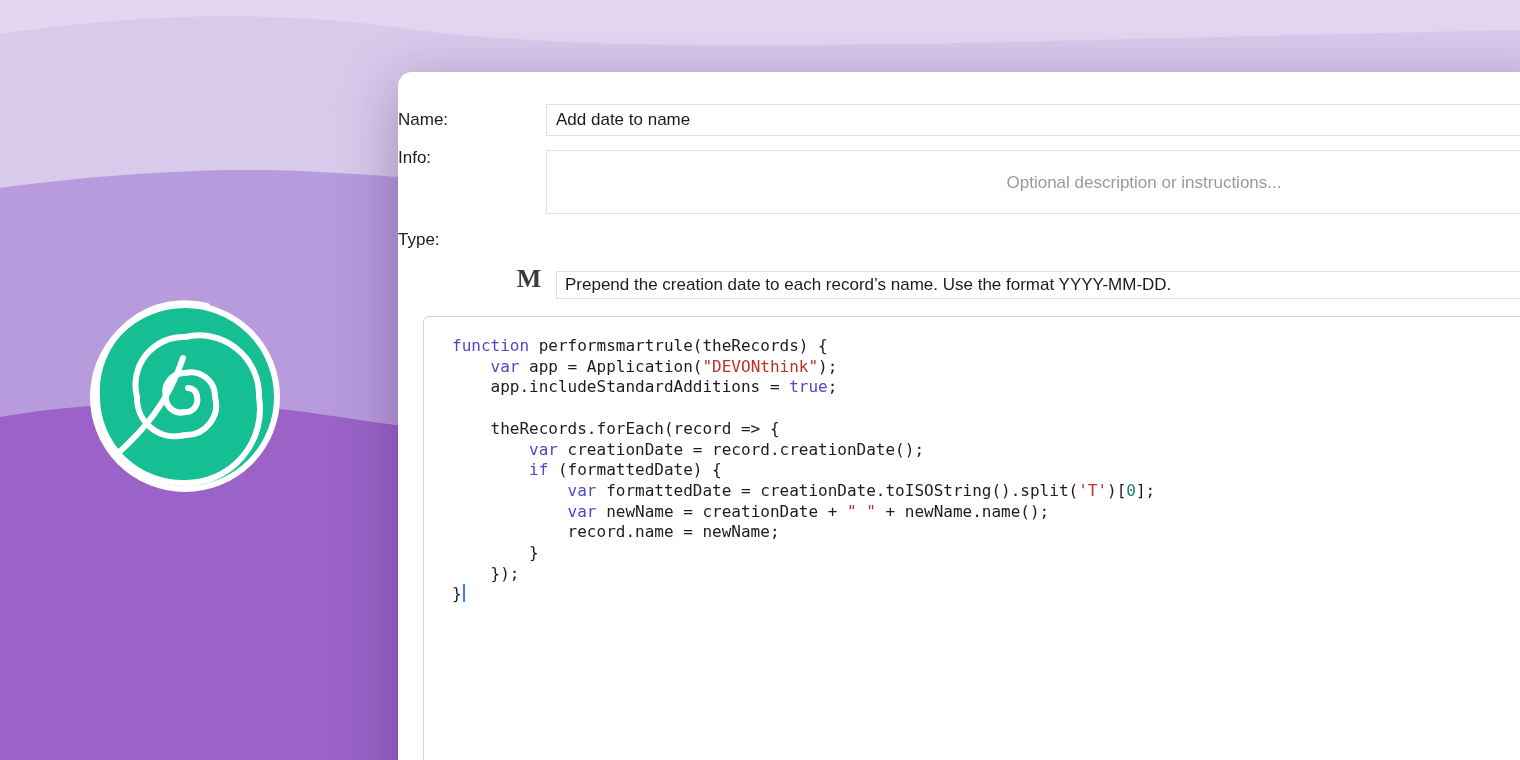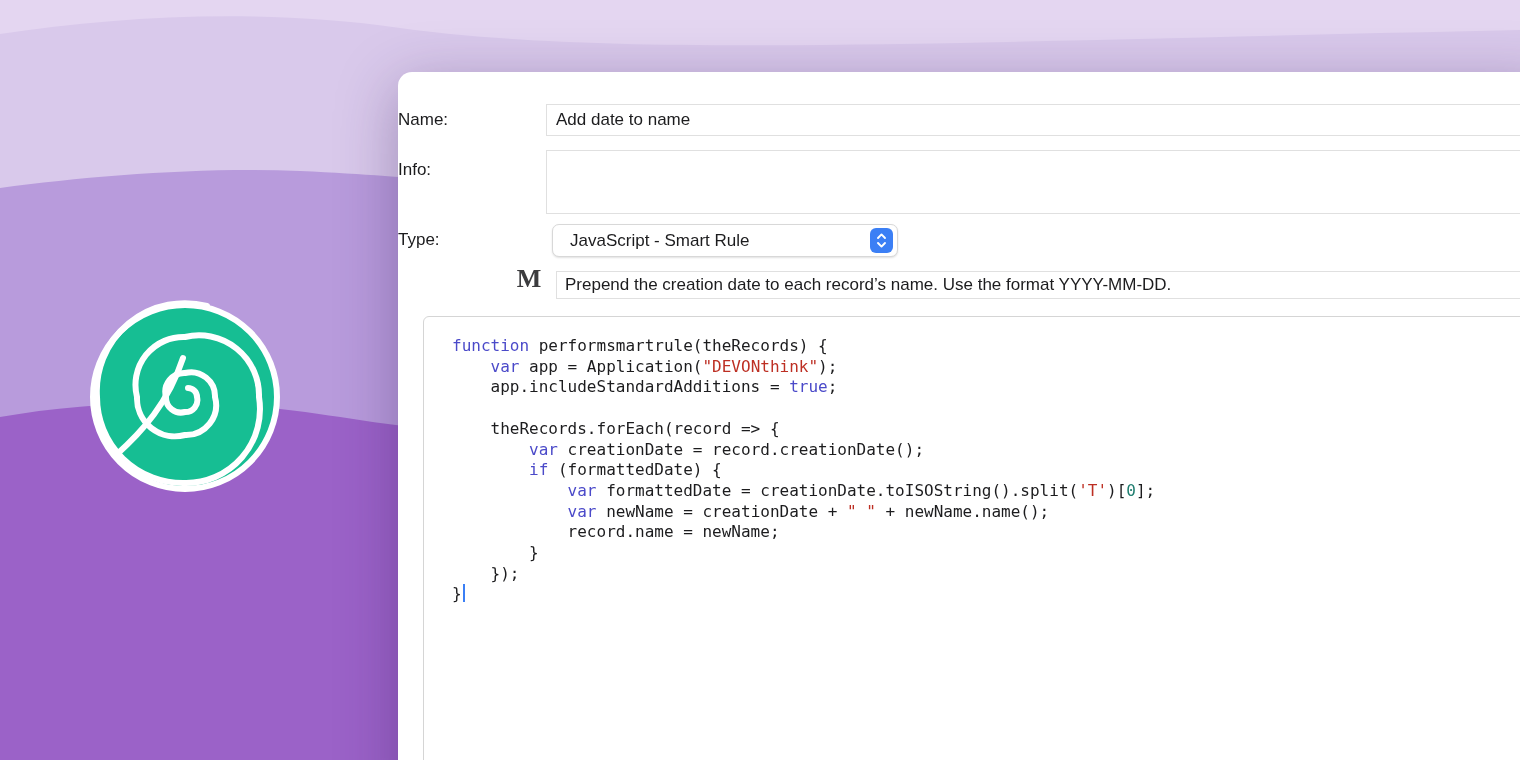--- a/index.html
+++ b/index.html
@@ -80,33 +80,25 @@
              A30,30 0 0 0 127,99 A24,24 0 0 0 97,75 A19,19 0 0 0 78,99
              A15,15 0 0 0 97,114 A12,12 0 0 0 109,99 A9,9 0 0 0 100,90" fill="none" stroke="#ffffff" stroke-width="6" stroke-linecap="round"></path>
     <path d="M27,158 C55,133 80,105 95,60" fill="none" stroke="#ffffff" stroke-width="6" stroke-linecap="round"></path>
   </svg>
 
   <div class="dialog">
 
     <div class="row-label" style="top:38px">Name:</div>
     <div class="field name-field">Add date to name</div>
 
-    <div class="row-label" style="top:88px">Info:</div>
+    <div class="row-label" style="top:76px">Info:</div>
     <div class="field info-field"></div>
+    <div class="placeholder">Optional description or instructions...</div>
 
     <div class="row-label" style="top:158px">Type:</div>
-    <div class="popup">
-      <span>JavaScript - Smart Rule</span>
-      <span class="stepper">
-        <svg width="13" height="19" viewBox="0 0 13 19">
-          <path d="M3 7 L6.5 3.4 L10 7" fill="none" stroke="#ffffff" stroke-width="1.9" stroke-linecap="round" stroke-linejoin="round"></path>
-          <path d="M3 12 L6.5 15.6 L10 12" fill="none" stroke="#ffffff" stroke-width="1.9" stroke-linecap="round" stroke-linejoin="round"></path>
-        </svg>
-      </span>
-    </div>
 
     <div class="ai-icon">M</div>
     <div class="field prompt-field">Prepend the creation date to each record’s name. Use the format YYYY-MM-DD.</div>
 
     <div class="code-box" id="code-box">
         <div class="code-line"><span class="kw">function</span><span class="pl"> performsmartrule(theRecords) {</span></div>
         <div class="code-line"><span class="pl">    </span><span class="kw">var</span><span class="pl"> app = Application(</span><span class="str">"DEVONthink"</span><span class="pl">);</span></div>
         <div class="code-line"><span class="pl">    app.includeStandardAdditions = </span><span class="kw">true</span><span class="pl">;</span></div>
         <div class="code-line">&nbsp;</div>
         <div class="code-line"><span class="pl">    theRecords.forEach(record =&gt; {</span></div>

